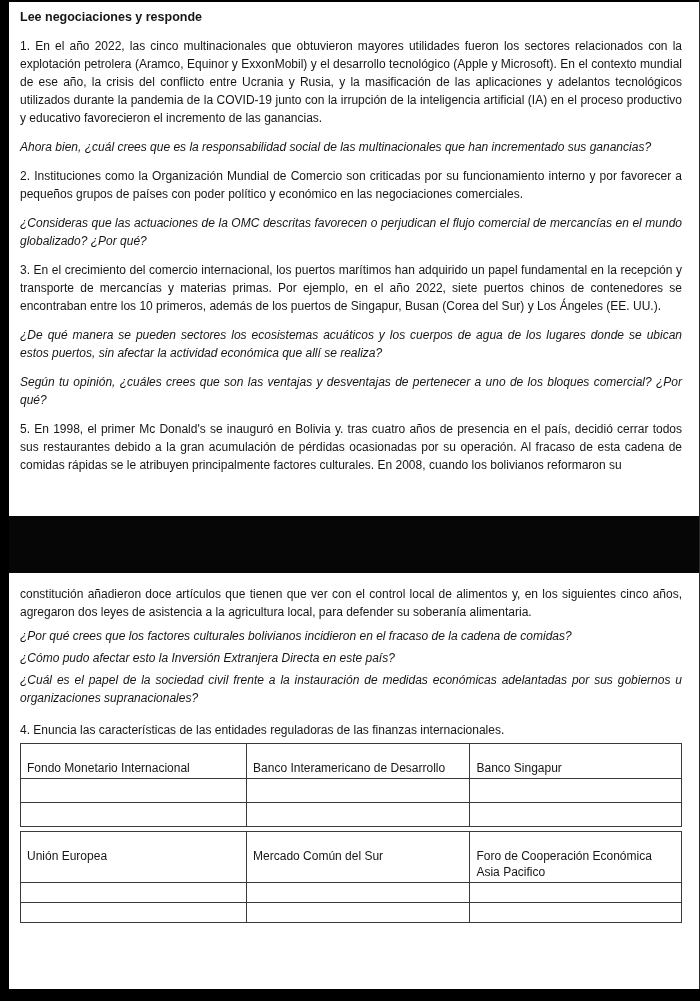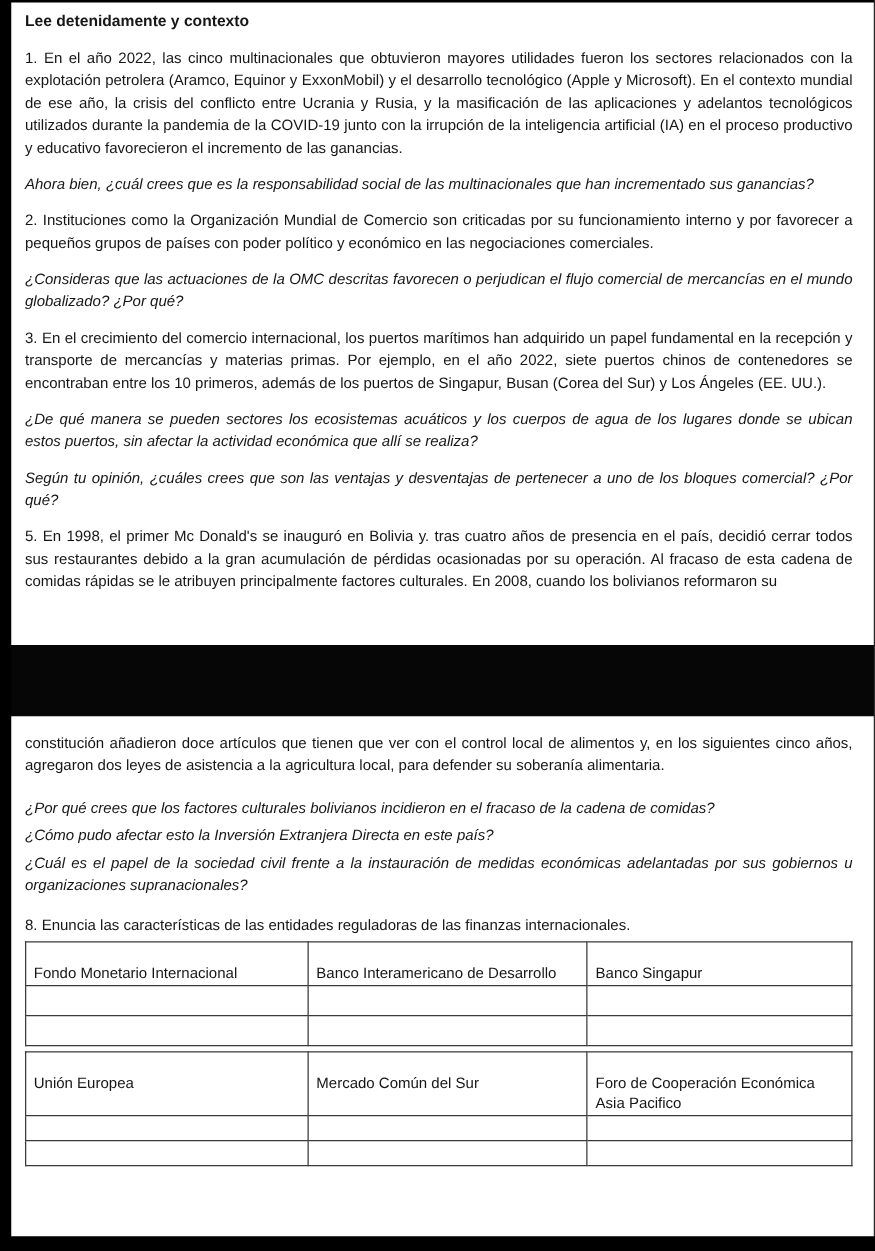--- a/index.html
+++ b/index.html
@@ -18,21 +18,21 @@
 
   .doc { position:absolute; left:0; top:0; width:700px; }
   .pg  { padding:8px 18px 0 20px; }
   .pg2 { padding-top:12px; }
 
   .title { font-size:12.5px; font-weight:bold; line-height:18px; }
   p { font-size:12px; line-height:18px; text-align:justify; margin:0; }
   .body-p { margin-top:11px; }
   .prompt { font-style:italic; }
   .mt-sm { margin-top:4px; }
-  .mt-md { margin-top:16px; }
+  .mt-md { margin-top:6px; }
   .mt-lg { margin-top:14px; }
   .mt-xl { margin-top:16px; }
 
   .band { height:57px; background:#060606; margin-top:42px; width:700px; }
 
   table { width:100%; border-collapse:collapse; table-layout:fixed; margin-top:4px; }
   td { border:1px solid #3a3a3a; font-size:12px; line-height:16px; padding:16px 6px 2px 6px; vertical-align:top; }
   col.c1 { width:34.2%; }
   col.c2 { width:33.8%; }
   col.c3 { width:32%; }
@@ -42,21 +42,21 @@
 </head>
 <body>
 
 <div class="edge-left"></div>
 <div class="edge-top"></div>
 <div class="edge-right"></div>
 
 <div class="doc">
 
   <div class="pg">
-    <div class="title">Lee detenidamente y contexto</div>
+    <div class="title">Lee negociaciones y responde</div>
 
     <p class="body-p">1. En el año 2022, las cinco multinacionales que obtuvieron mayores utilidades fueron los sectores relacionados con la explotación petrolera (Aramco, Equinor y ExxonMobil) y el desarrollo tecnológico (Apple y Microsoft). En el contexto mundial de ese año, la crisis del conflicto entre Ucrania y Rusia, y la masificación de las aplicaciones y adelantos tecnológicos utilizados durante la pandemia de la COVID-19 junto con la irrupción de la inteligencia artificial (IA) en el proceso productivo y educativo favorecieron el incremento de las ganancias.</p>
     <p class="body-p prompt">Ahora bien, ¿cuál crees que es la responsabilidad social de las multinacionales que han incrementado sus ganancias?</p>
 
     <p class="body-p">2. Instituciones como la Organización Mundial de Comercio son criticadas por su funcionamiento interno y por favorecer a pequeños grupos de países con poder político y económico en las negociaciones comerciales.</p>
     <p class="body-p prompt">¿Consideras que las actuaciones de la OMC descritas favorecen o perjudican el flujo comercial de mercancías en el mundo globalizado? ¿Por qué?</p>
 
     <p class="body-p">3. En el crecimiento del comercio internacional, los puertos marítimos han adquirido un papel fundamental en la recepción y transporte de mercancías y materias primas. Por ejemplo, en el año 2022, siete puertos chinos de contenedores se encontraban entre los 10 primeros, además de los puertos de Singapur, Busan (Corea del Sur) y Los Ángeles (EE. UU.).</p>
     <p class="body-p prompt">¿De qué manera se pueden sectores los ecosistemas acuáticos y los cuerpos de agua de los lugares donde se ubican estos puertos, sin afectar la actividad económica que allí se realiza?</p>
 
@@ -66,21 +66,21 @@
   </div>
 
   <div class="band"></div>
 
   <div class="pg pg2">
     <p>constitución añadieron doce artículos que tienen que ver con el control local de alimentos y, en los siguientes cinco años, agregaron dos leyes de asistencia a la agricultura local, para defender su soberanía alimentaria.</p>
     <p class="prompt mt-md">¿Por qué crees que los factores culturales bolivianos incidieron en el fracaso de la cadena de comidas?</p>
     <p class="prompt mt-sm">¿Cómo pudo afectar esto la Inversión Extranjera Directa en este país?</p>
     <p class="prompt mt-sm">¿Cuál es el papel de la sociedad civil frente a la instauración de medidas económicas adelantadas por sus gobiernos u organizaciones supranacionales?</p>
 
-    <p class="mt-lg">8. Enuncia las características de las entidades reguladoras de las finanzas internacionales.</p>
+    <p class="mt-lg">4. Enuncia las características de las entidades reguladoras de las finanzas internacionales.</p>
 
     <table>
       <colgroup>
           <col class="c1">
           <col class="c2">
           <col class="c3">
         </colgroup>
       <tbody>
           <tr>
         <td>Fondo Monetario Internacional</td>

